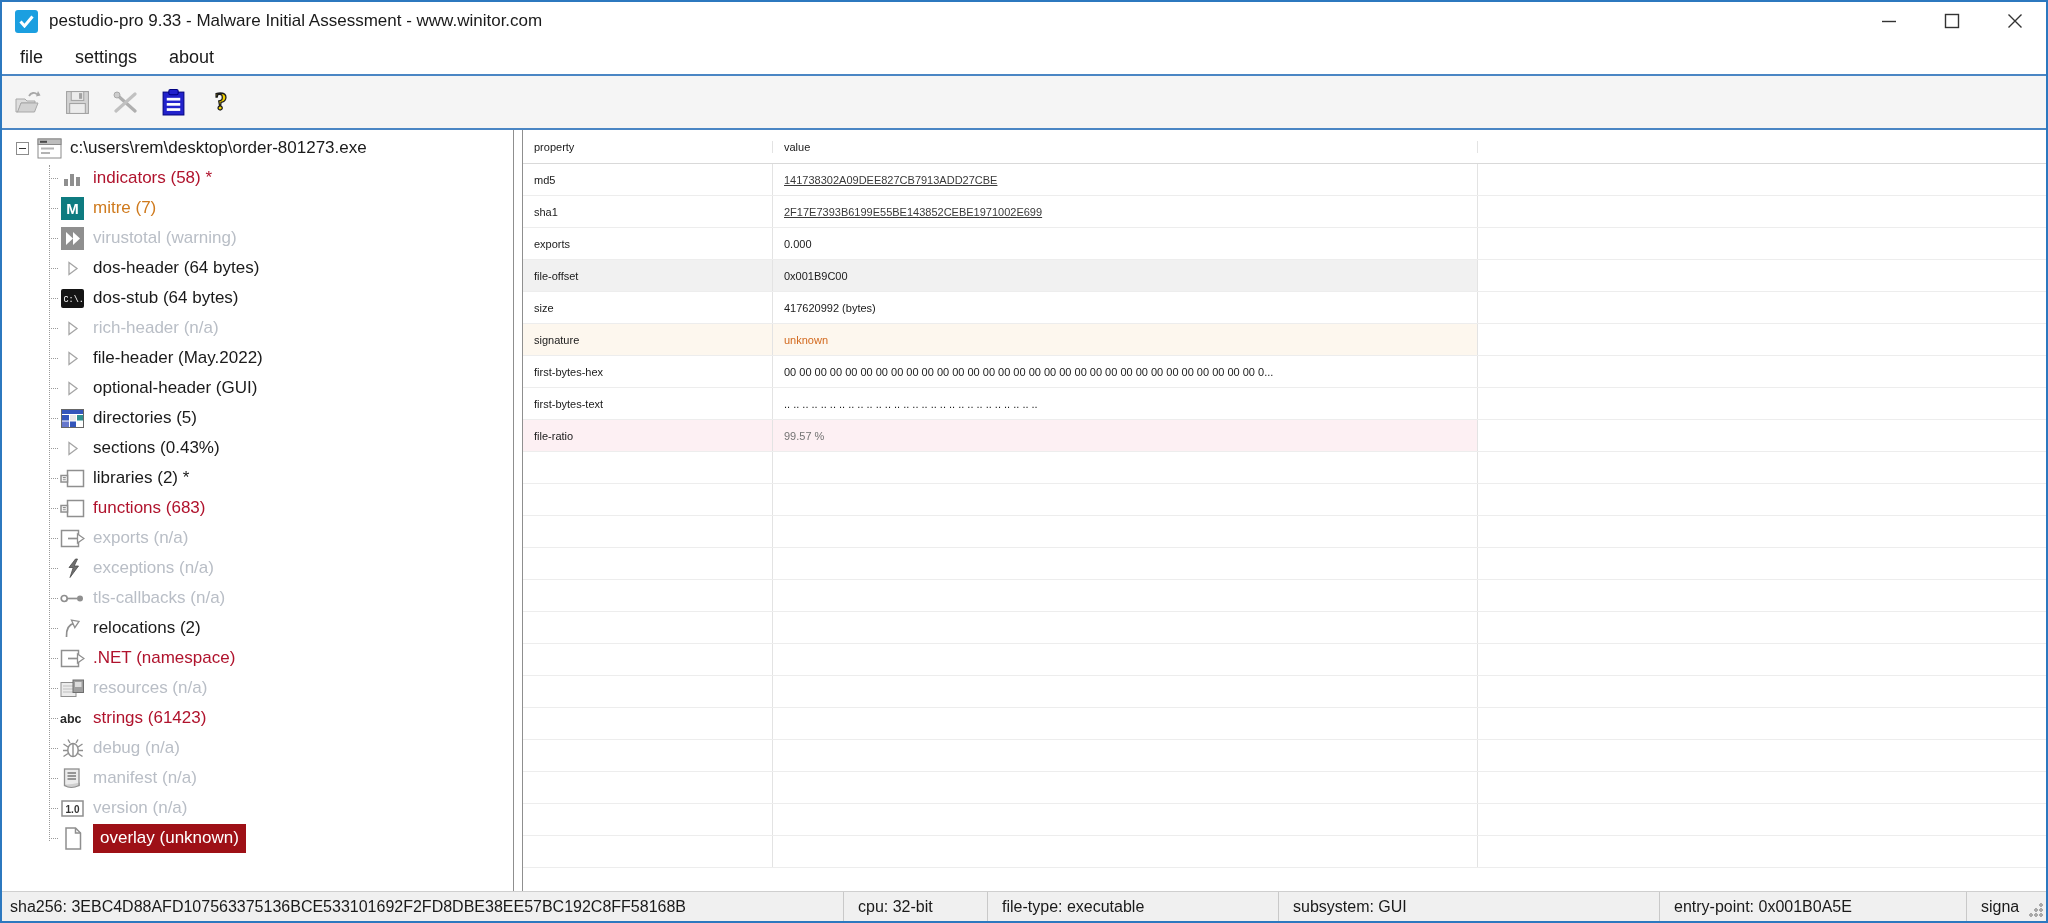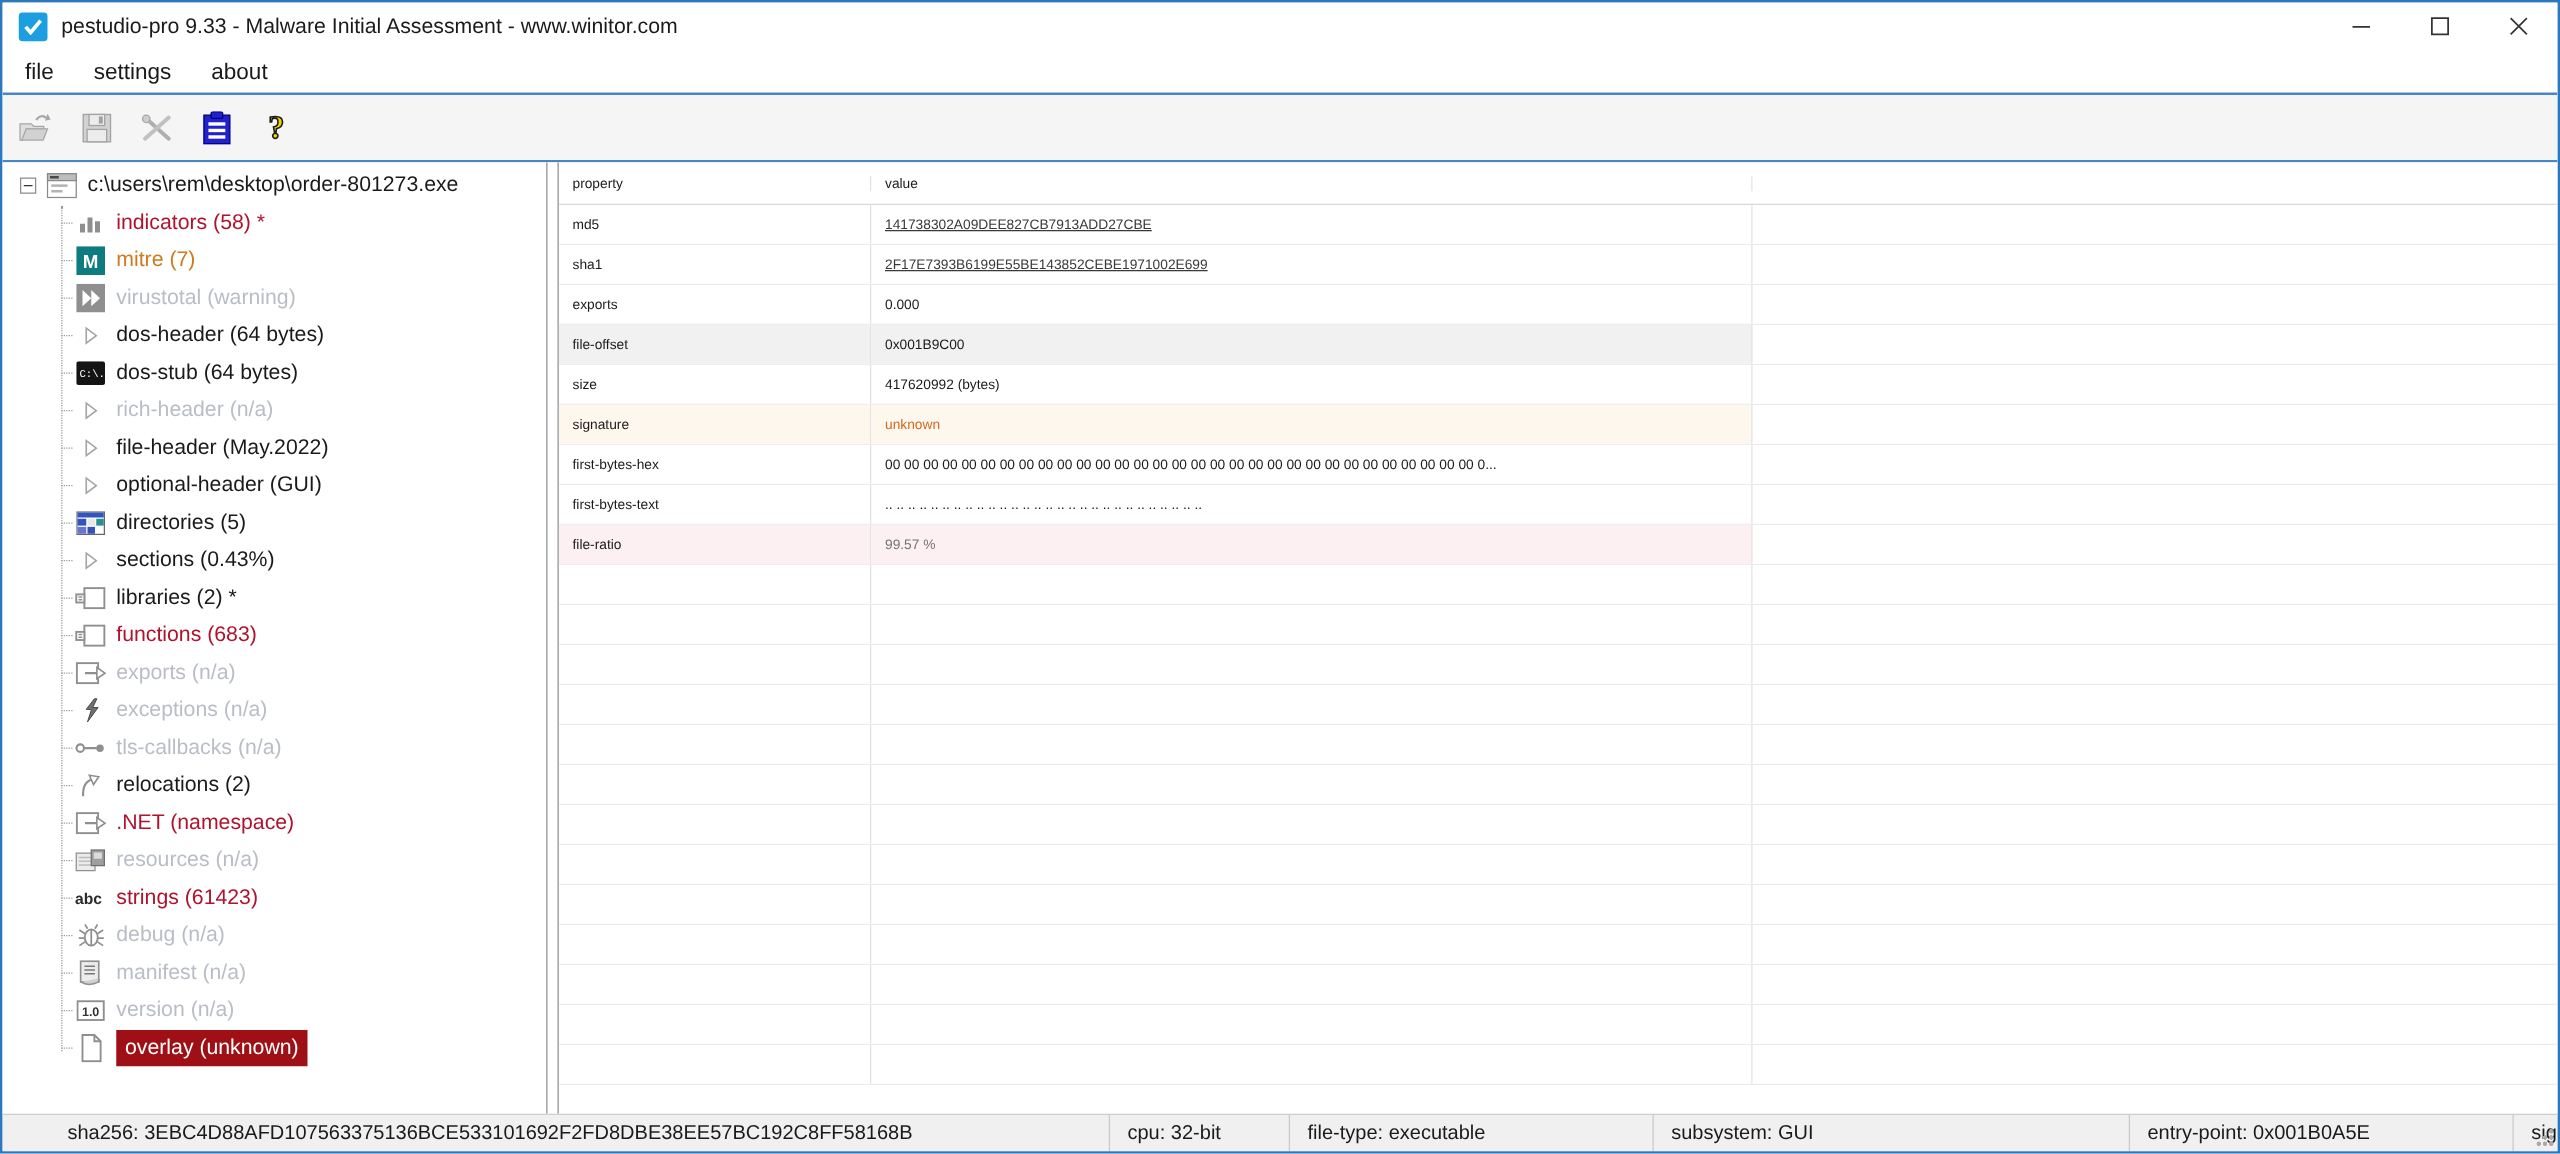--- a/index.html
+++ b/index.html
@@ -24,21 +24,21 @@
 
   
   .toolbar { height:54px; flex:0 0 auto; display:flex; align-items:center; gap:14px;
              padding-left:10px; background:#f5f5f5; border-bottom:2px solid #4a86c4; }
   .tool-btn { width:34px; height:34px; display:flex; align-items:center; justify-content:center; }
   .tool-btn .icon { display:flex; }
 
   
   .content { flex:1 1 auto; display:flex; min-height:0; background:#fff; }
 
-  .tree-panel { width:436px; flex:0 0 auto; border-right:1px solid #8f8f8f; padding-top:3px;
+  .tree-panel { width:512px; flex:0 0 auto; border-right:1px solid #8f8f8f; padding-top:3px;
                 position:relative; overflow:hidden; background:#fff; }
   .splitter { width:8px; flex:0 0 auto; background:#fff; }
   .table-panel { flex:1 1 auto; border-left:1px solid #8f8f8f; overflow:hidden; background:#fff;
                  display:flex; flex-direction:column; font-size:11px; }
 
   
   .tree { position:relative; font-size:17px; }
   .tree-guide { position:absolute; left:47px; top:32px; height:676px; border-left:1px dotted #9a9a9a; }
   .tree-root { height:30px; display:flex; align-items:center; padding-left:14px; white-space:nowrap; }
   .expand-box { width:13px; height:13px; border:1px solid #8c8c8c; background:#fff; margin-right:7px;
@@ -65,21 +65,21 @@
   .v-link { text-decoration:underline; color:#3a3a3a; }
   .v-orange { color:#d2691e; }
   .v-red { color:#737373; }
   .bg-gray  { background:#f1f1f1; }
   .bg-cream { background:#fdf7ee; }
   .bg-pink  { background:#fdf0f3; }
 
   
   .statusbar { height:30px; flex:0 0 auto; background:#f0f0f0; border-top:1px solid #cfcfcf;
                display:flex; align-items:stretch; font-size:16px; position:relative; }
-  .segs { display:flex; flex:1 1 auto; overflow:hidden;margin-left:44px; }
+  .segs { display:flex; flex:1 1 auto; overflow:hidden; }
   .seg { display:flex; align-items:center; padding:0 14px; border-right:1px solid #c9c9c9;
          white-space:nowrap; overflow:hidden; flex:0 0 auto; }
   .segs .seg:nth-child(1) { width:842px; padding-left:8px; }
   .segs .seg:nth-child(2) { width:144px; }
   .segs .seg:nth-child(3) { width:291px; }
   .segs .seg:nth-child(4) { width:381px; }
   .segs .seg:nth-child(5) { width:307px; }
   .segs .seg:nth-child(6) { flex:1 1 auto; border-right:none; }
   .grip { position:absolute; right:3px; bottom:4px; width:14px; height:14px;
           background:

